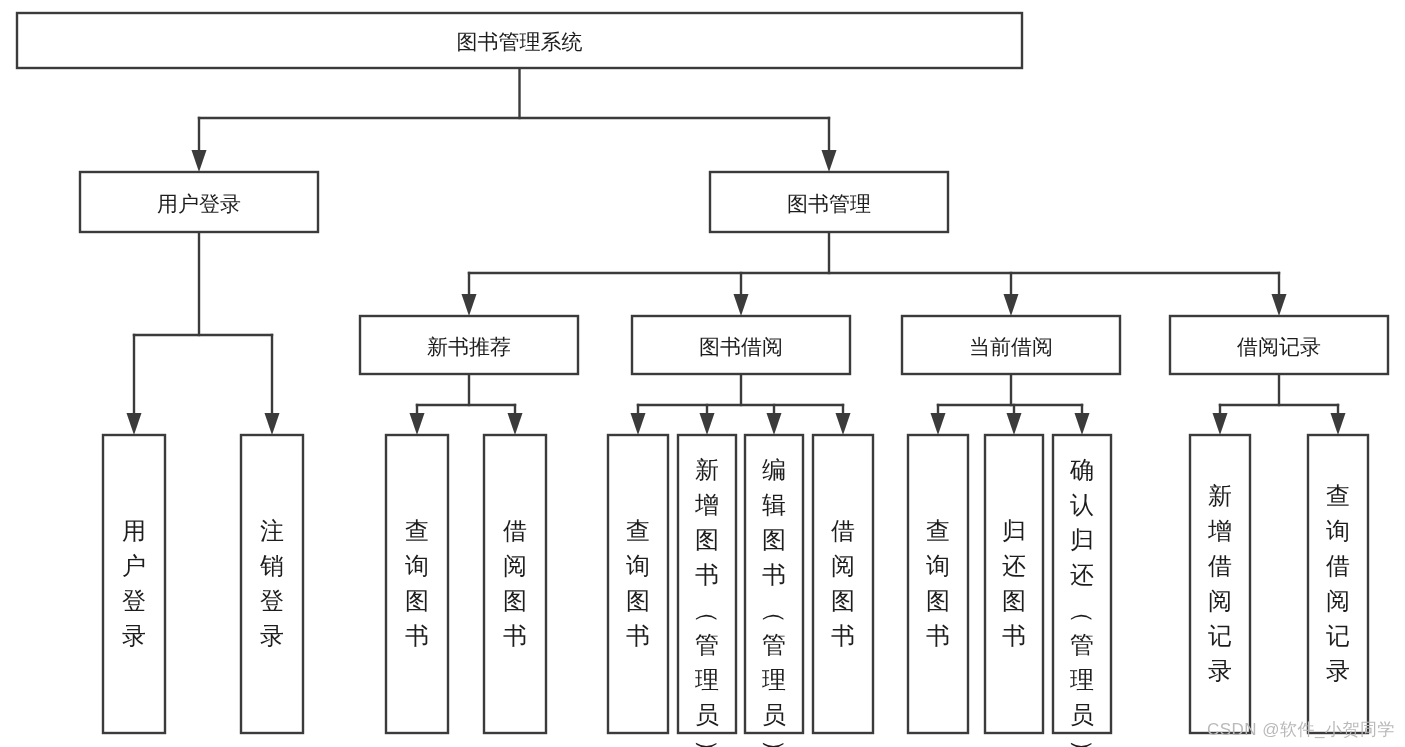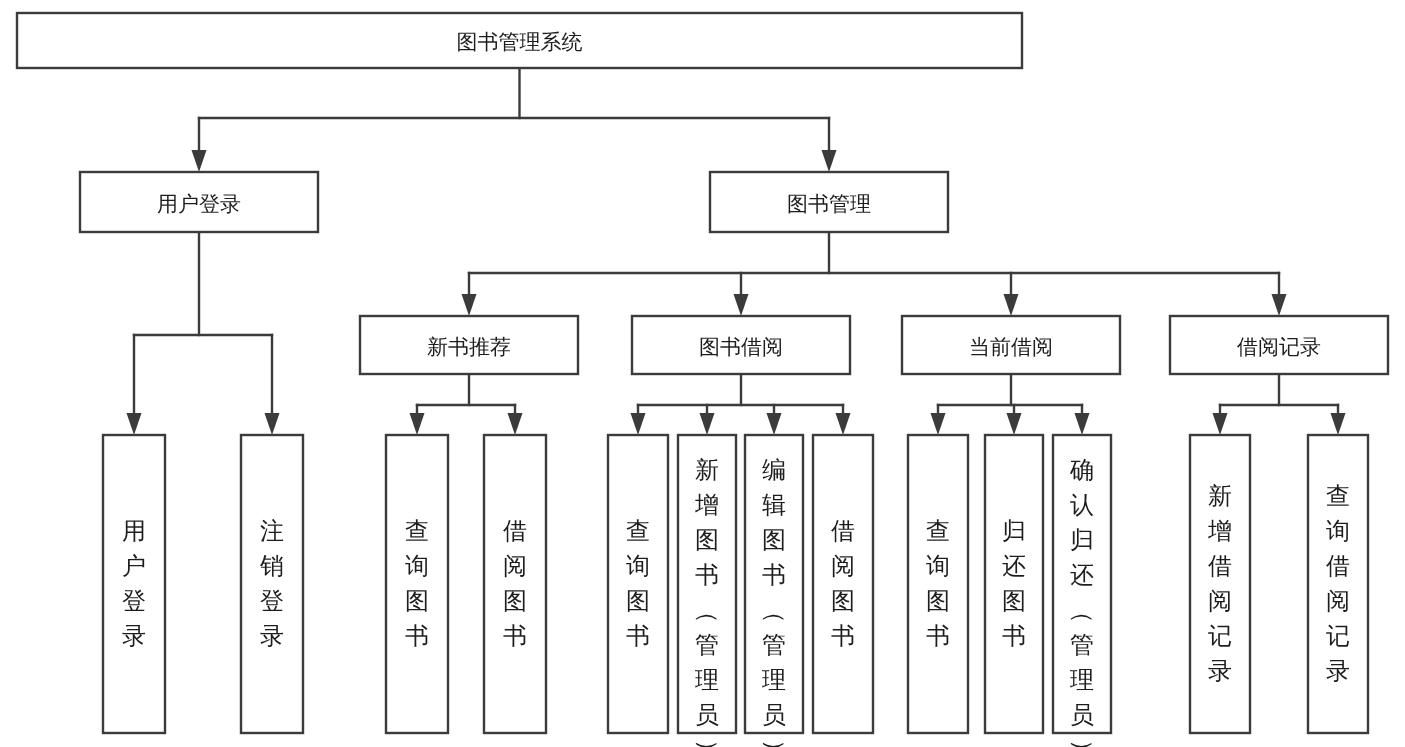--- a/index.html
+++ b/index.html
@@ -291,13 +291,14 @@
             <text x="1338" y="504.2" text-anchor="middle" font-size="24" fill="#1d1d1d" font-family="&quot;Liberation Sans&quot;, &quot;DejaVu Sans&quot;, sans-serif">查</text>
             <text x="1338" y="539.2" text-anchor="middle" font-size="24" fill="#1d1d1d" font-family="&quot;Liberation Sans&quot;, &quot;DejaVu Sans&quot;, sans-serif">询</text>
             <text x="1338" y="574.2" text-anchor="middle" font-size="24" fill="#1d1d1d" font-family="&quot;Liberation Sans&quot;, &quot;DejaVu Sans&quot;, sans-serif">借</text>
             <text x="1338" y="609.2" text-anchor="middle" font-size="24" fill="#1d1d1d" font-family="&quot;Liberation Sans&quot;, &quot;DejaVu Sans&quot;, sans-serif">阅</text>
             <text x="1338" y="644.2" text-anchor="middle" font-size="24" fill="#1d1d1d" font-family="&quot;Liberation Sans&quot;, &quot;DejaVu Sans&quot;, sans-serif">记</text>
             <text x="1338" y="679.2" text-anchor="middle" font-size="24" fill="#1d1d1d" font-family="&quot;Liberation Sans&quot;, &quot;DejaVu Sans&quot;, sans-serif">录</text>
           </g>
         </g>
       </g>
   </svg>
+  <div class="watermark">CSDN @软件_小贺同学</div>
 </div>
 
 </body></html>

